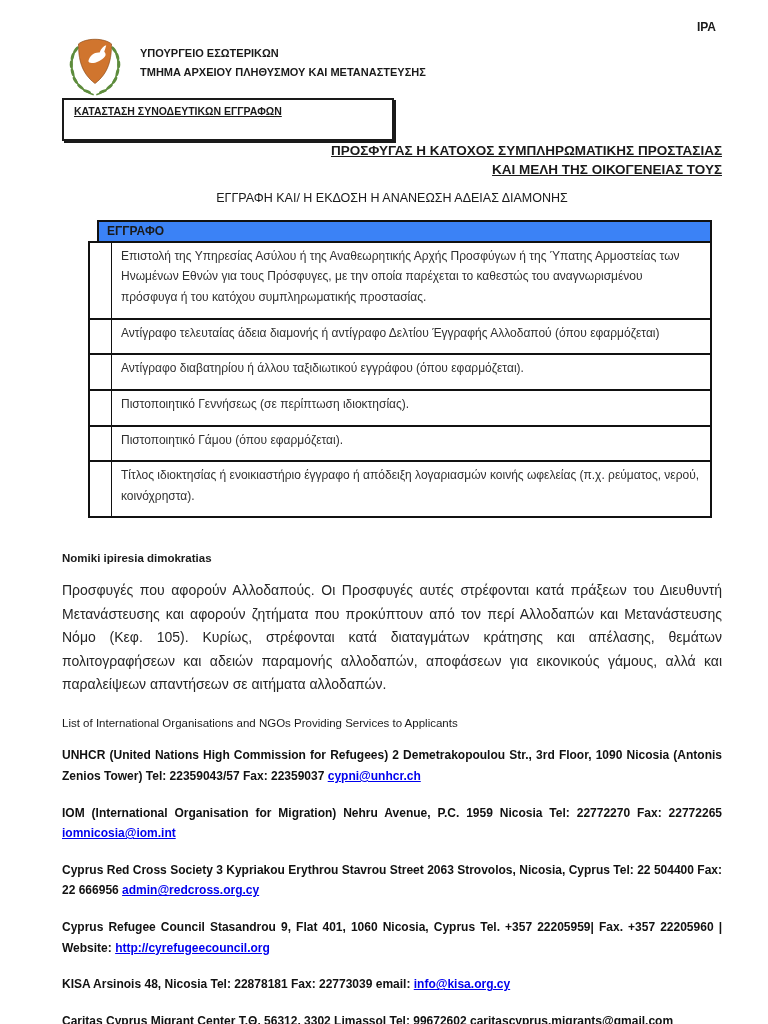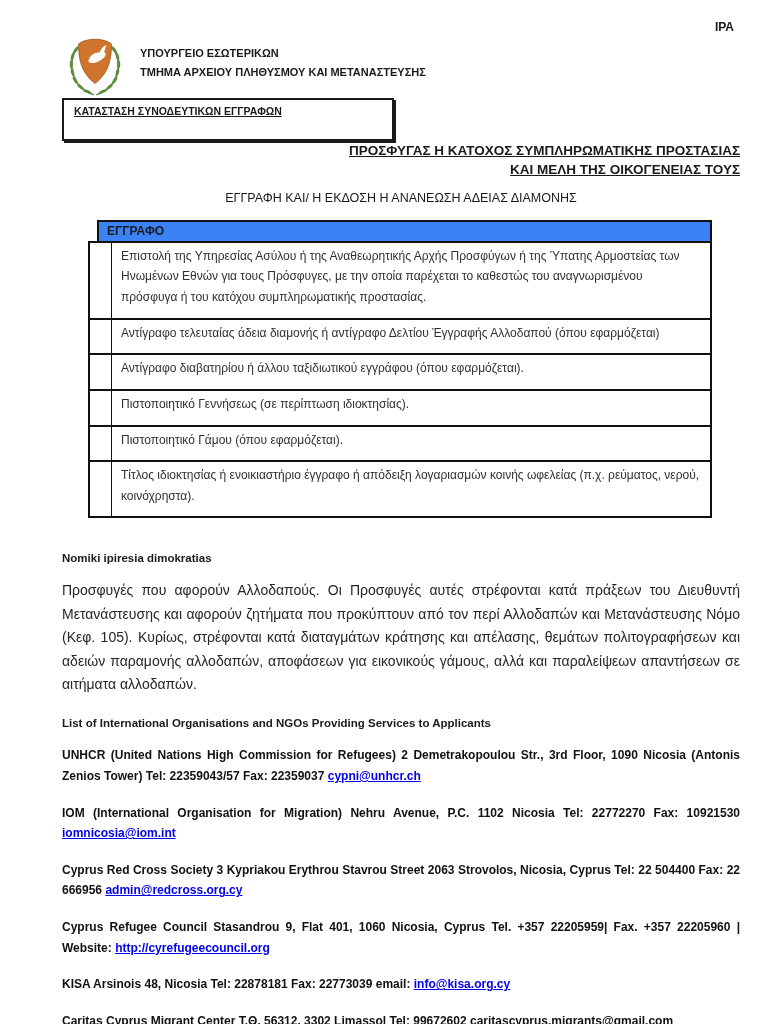--- a/index.html
+++ b/index.html
@@ -5,21 +5,21 @@
   html,body { margin:0; padding:0; background:#e8e8e8; }
   .page {
     position: relative;
     width: 768px; height: 1024px;
     margin: 0 auto;
     background: #ffffff;
     font-family: "Liberation Sans", sans-serif;
     color: #1a1a1a;
     overflow: hidden;
     box-sizing: border-box;
-    padding: 20px 28px 0 62px;
+    padding: 20px 46px 0 62px;
   }
   .corner-label {
     text-align: right;
     font-size: 12px; font-weight: bold;
     padding-right: 6px;
     height: 16px;
   }
   .header-row { display: flex; justify-content: space-between; align-items: flex-start; flex-direction: column; }
   .ministry-block { display: flex; align-items: flex-start; }
   .emblem { width: 66px; height: 62px; flex: 0 0 auto; }
@@ -51,21 +51,21 @@
   .t-row { display: flex; border-bottom: 2px solid #111; }
   .t-row:last-child { border-bottom: none; }
   .t-check { flex: 0 0 21px; border-right: 1px solid #111; }
   .t-text { flex: 1; padding: 3px 9px 10px; line-height: 1.72; color: #303030; }
 
   .section-heading { margin: 34px 0 0; font-size: 11.5px; font-weight: bold; }
   .legal-paragraph {
     margin: 15px 0 0; font-size: 14px; line-height: 1.67;
     text-align: justify; color: #262626;
   }
-  .ngo-heading { margin: 21px 0 0; font-size: 11.5px; font-weight: bold; }
+  .ngo-heading { margin: 21px 0 0; font-size: 11.5px; font-weight: normal; }
   .org-entry {
     margin: 16px 0 0; font-size: 12px; font-weight: bold;
     line-height: 1.72; text-align: justify; color: #111;
   }
   .org-link { text-decoration: underline; cursor: pointer; font-weight: bold; }
 </style>
 </head>
 <body>
 
 <div class="page">
@@ -142,21 +142,21 @@
     </div>
   </div>
 
   <p class="section-heading">Nomiki ipiresia dimokratias</p>
   <p class="legal-paragraph">Προσφυγές που αφορούν Αλλοδαπούς. Οι Προσφυγές αυτές στρέφονται κατά πράξεων του Διευθυντή Μετανάστευσης και αφορούν ζητήματα που προκύπτουν από τον περί Αλλοδαπών και Μετανάστευσης Νόμο (Κεφ. 105). Κυρίως, στρέφονται κατά διαταγμάτων κράτησης και απέλασης, θεμάτων πολιτογραφήσεων και αδειών παραμονής αλλοδαπών, αποφάσεων για εικονικούς γάμους, αλλά και παραλείψεων απαντήσεων σε αιτήματα αλλοδαπών.</p>
 
   <p class="ngo-heading">List of International Organisations and NGOs Providing Services to Applicants</p>
 
   <p class="org-entry"><span>UNHCR (United Nations High Commission for Refugees) 2 Demetrakopoulou Str., 3rd Floor, 1090 Nicosia (Antonis Zenios Tower) Tel: 22359043/57 Fax: 22359037 </span><a class="org-link" style="color: rgb(0, 0, 238);">cypni@unhcr.ch</a></p>
 
-  <p class="org-entry"><span>IOM (International Organisation for Migration) Nehru Avenue, P.C. 1102 Nicosia Tel: 22772270 Fax: 10921530 </span><a class="org-link" style="color: rgb(0, 0, 238);">iomnicosia@iom.int</a></p>
+  <p class="org-entry"><span>IOM (International Organisation for Migration) Nehru Avenue, P.C. 1959 Nicosia Tel: 22772270 Fax: 22772265 </span><a class="org-link" style="color: rgb(0, 0, 238);">iomnicosia@iom.int</a></p>
 
   <p class="org-entry"><span>Cyprus Red Cross Society 3 Kypriakou Erythrou Stavrou Street 2063 Strovolos, Nicosia, Cyprus Tel: 22 504400 Fax: 22 666956 </span><a class="org-link" style="color: rgb(0, 0, 238);">admin@redcross.org.cy</a></p>
 
   <p class="org-entry"><span>Cyprus Refugee Council Stasandrou 9, Flat 401, 1060 Nicosia, Cyprus Tel. +357 22205959| Fax. +357 22205960 | Website: </span><a class="org-link" style="color: rgb(0, 0, 238);">http://cyrefugeecouncil.org</a></p>
 
   <p class="org-entry"><span>KISA Arsinois 48, Nicosia Tel: 22878181 Fax: 22773039 email: </span><a class="org-link" style="color: rgb(0, 0, 238);">info@kisa.org.cy</a></p>
 
   <p class="org-entry"><span>Caritas Cyprus Migrant Center Τ.Θ. 56312, 3302 Limassol Tel: 99672602 caritascyprus.migrants@gmail.com</span></p>
 
 </div>

